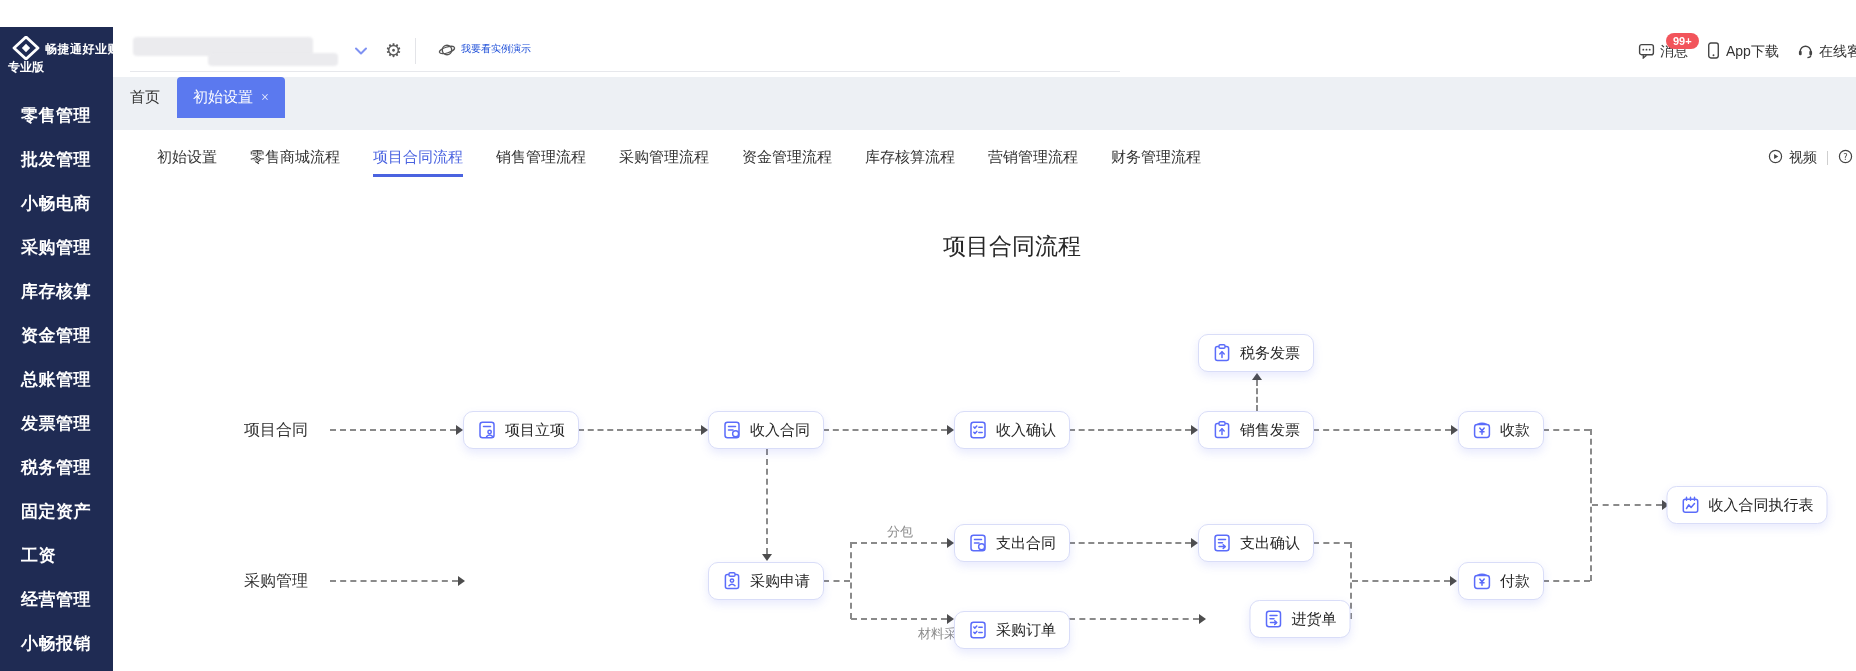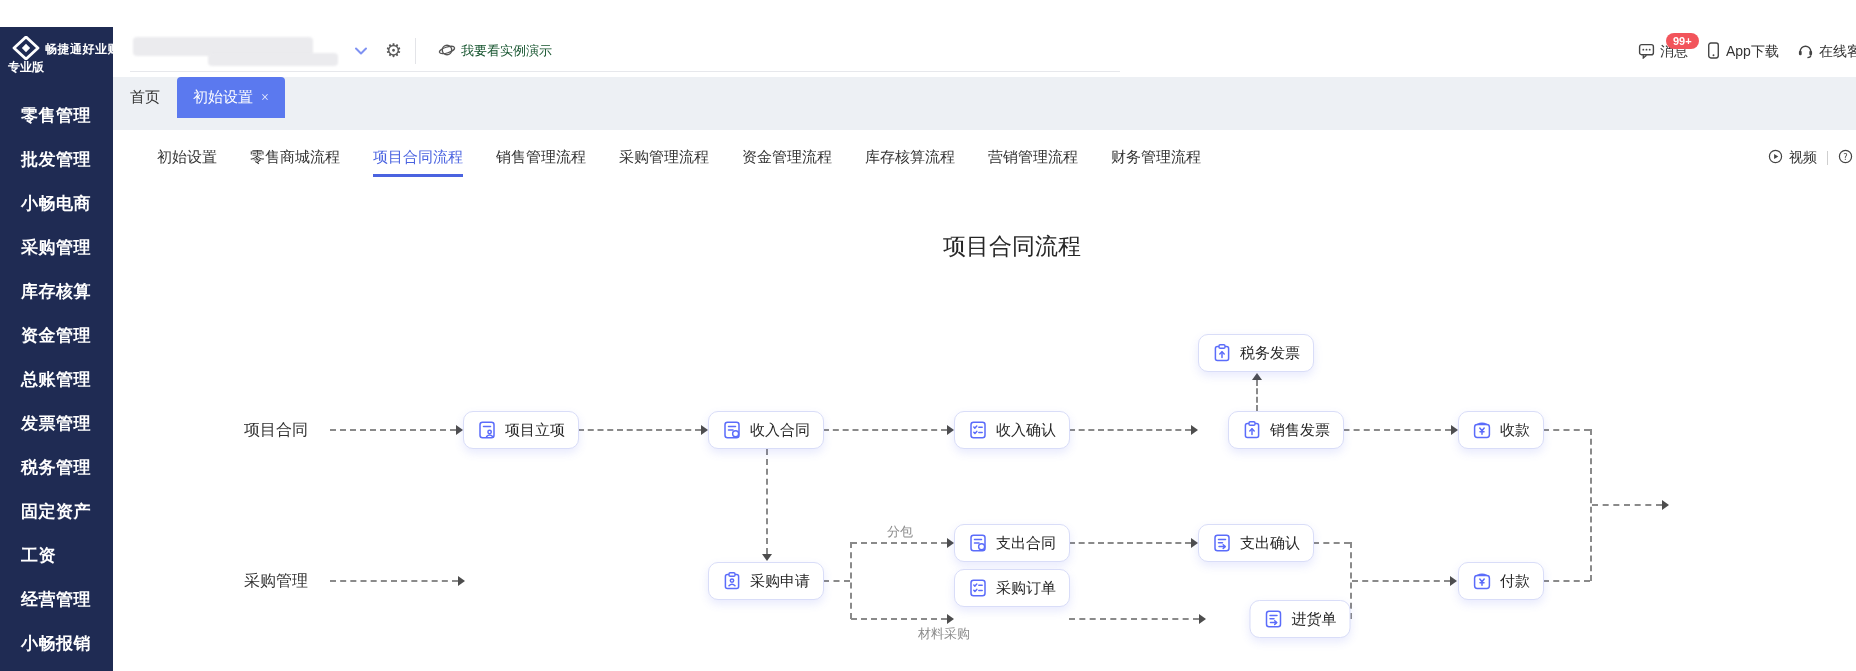--- a/index.html
+++ b/index.html
@@ -13,21 +13,21 @@
   
   .header{position:absolute;left:113px;top:27px;right:0;height:50px;background:#fff;}
   .selector-underline{position:absolute;left:17px;top:44px;width:990px;height:1px;background:#e7e8ec;}
   .blur-blob{position:absolute;background:#ebebee;border-radius:4px;filter:blur(1px);}
   .blob1{left:20px;top:10px;width:180px;height:19px;}
   .blob2{left:95px;top:26px;width:130px;height:13px;}
   .chevron{position:absolute;left:240px;top:16px;width:16px;height:16px;}
   .gear{position:absolute;left:272px;top:10px;font-size:19px;color:#5a5a5a;line-height:28px;}
   .hdr-divider{position:absolute;left:302px;top:11px;width:1px;height:26px;background:#e3e4e8;}
   .globe{position:absolute;left:325px;top:14px;}
-  .demo-link{position:absolute;left:348px;top:15px;font-size:13px;color:#14532d;}
+  .demo-link{position:absolute;left:348px;top:15px;font-size:10px;color:#1d4ed8;}
   .hdr-right{position:absolute;left:1525px;top:0;height:50px;display:flex;align-items:center;gap:18px;}
   .hdr-item{display:flex;align-items:center;gap:5px;font-size:14px;color:#333;position:relative;white-space:nowrap;}
   .badge{position:absolute;top:-9px;left:28px;background:#f2545b;color:#fff;font-size:11px;font-weight:bold;
          padding:1px 7px;border-radius:9px;line-height:14px;}
   
   .logo-block{position:absolute;left:0;top:27px;width:113px;height:50px;background:#1f2b53;}
   .logo-icon{position:absolute;left:12px;top:9px;}
   .brand-name{position:absolute;left:45px;top:14px;color:#fff;font-size:12px;font-weight:bold;white-space:nowrap;letter-spacing:.5px;}
   .edition{position:absolute;left:8px;top:32px;color:#fff;font-size:12px;font-weight:bold;}
   .sidebar{position:absolute;left:0;top:77px;width:113px;height:594px;background:#1f2b53;padding-top:16px;box-sizing:border-box;}
@@ -301,21 +301,21 @@
       <span class="node-icon">
         <svg width="20" height="20" viewBox="0 0 20 20">
           <rect x="3.4" y="3.6" width="13.2" height="14" rx="2" fill="none" stroke="currentColor" stroke-width="1.5" stroke-linecap="round" stroke-linejoin="round"></rect>
           <rect x="7" y="1.7" width="6" height="3.6" rx="1.2" fill="#fff" stroke="currentColor" stroke-width="1.4"></rect>
           <path d="M10 14.5V9" fill="none" stroke="currentColor" stroke-width="1.5" stroke-linecap="round" stroke-linejoin="round"></path>
           <path d="M7.8 11 10 8.8 12.2 11" fill="none" stroke="currentColor" stroke-width="1.5" stroke-linecap="round" stroke-linejoin="round"></path>
         </svg>
       </span>
       <span>税务发票</span>
     </div>
-    <div class="node" style="left: 1286px; top: 430px; justify-content: space-between;">
+    <div class="node" style="left: 1256px; top: 430px; justify-content: space-between;">
       <span class="node-icon">
         <svg width="20" height="20" viewBox="0 0 20 20">
           <rect x="3.4" y="3.6" width="13.2" height="14" rx="2" fill="none" stroke="currentColor" stroke-width="1.5" stroke-linecap="round" stroke-linejoin="round"></rect>
           <rect x="7" y="1.7" width="6" height="3.6" rx="1.2" fill="#fff" stroke="currentColor" stroke-width="1.4"></rect>
           <path d="M10 14.5V9" fill="none" stroke="currentColor" stroke-width="1.5" stroke-linecap="round" stroke-linejoin="round"></path>
           <path d="M7.8 11 10 8.8 12.2 11" fill="none" stroke="currentColor" stroke-width="1.5" stroke-linecap="round" stroke-linejoin="round"></path>
         </svg>
       </span>
       <span>销售发票</span>
     </div>
@@ -324,20 +324,30 @@
         <svg width="20" height="20" viewBox="0 0 20 20">
           <rect x="2.6" y="4.6" width="14.8" height="12.8" rx="2.6" fill="none" stroke="currentColor" stroke-width="1.5" stroke-linecap="round" stroke-linejoin="round"></rect>
           <path d="M5.5 4.4q4.5-2.4 9 0" fill="none" stroke="currentColor" stroke-width="1.5" stroke-linecap="round" stroke-linejoin="round"></path>
           <path d="M7.8 8 10 10.8 12.2 8" fill="none" stroke="currentColor" stroke-width="1.5" stroke-linecap="round" stroke-linejoin="round"></path>
           <path d="M10 10.8v3.4" fill="none" stroke="currentColor" stroke-width="1.5" stroke-linecap="round" stroke-linejoin="round"></path>
           <path d="M8 11.8h4" fill="none" stroke="currentColor" stroke-width="1.5" stroke-linecap="round" stroke-linejoin="round"></path>
         </svg>
       </span>
       <span>收款</span>
     </div>
+    <div class="node" style="left: 1747px; top: 505px;">
+      <span class="node-icon">
+        <svg width="20" height="20" viewBox="0 0 20 20">
+          <rect x="2.8" y="4.2" width="14.4" height="13" rx="2" fill="none" stroke="currentColor" stroke-width="1.5" stroke-linecap="round" stroke-linejoin="round"></rect>
+          <path d="M6 2.2v3M10 2.2v3M14 2.2v3" fill="none" stroke="currentColor" stroke-width="1.5" stroke-linecap="round" stroke-linejoin="round"></path>
+          <path d="M6 13.5 8.2 9.8 10.6 12.4 14 8.6" fill="none" stroke="currentColor" stroke-width="1.5" stroke-linecap="round" stroke-linejoin="round"></path>
+        </svg>
+      </span>
+      <span>收入合同执行表</span>
+    </div>
     <div class="node" style="left: 766px; top: 581px;">
       <span class="node-icon">
         <svg width="20" height="20" viewBox="0 0 20 20">
           <rect x="3.4" y="3.6" width="13.2" height="14" rx="2" fill="none" stroke="currentColor" stroke-width="1.5" stroke-linecap="round" stroke-linejoin="round"></rect>
           <rect x="7" y="1.7" width="6" height="3.6" rx="1.2" fill="#fff" stroke="currentColor" stroke-width="1.4"></rect>
           <circle cx="10" cy="9.6" r="1.7" fill="none" stroke="currentColor" stroke-width="1.5" stroke-linecap="round" stroke-linejoin="round"></circle>
           <path d="M7 14.8q3-3.2 6 0" fill="none" stroke="currentColor" stroke-width="1.5" stroke-linecap="round" stroke-linejoin="round"></path>
         </svg>
       </span>
       <span>采购申请</span>
@@ -356,21 +366,21 @@
       <span class="node-icon">
         <svg width="20" height="20" viewBox="0 0 20 20">
           <rect x="3" y="2.3" width="14" height="15.4" rx="2.5" fill="none" stroke="currentColor" stroke-width="1.5" stroke-linecap="round" stroke-linejoin="round"></rect>
           <path d="M6.5 6.5h7M6.5 9.8h4" fill="none" stroke="currentColor" stroke-width="1.5" stroke-linecap="round" stroke-linejoin="round"></path>
           <path d="M7 13.6h6" fill="none" stroke="currentColor" stroke-width="1.5" stroke-linecap="round" stroke-linejoin="round"></path>
           <path d="M11.2 11.8 13.2 13.6 11.2 15.4" fill="none" stroke="currentColor" stroke-width="1.5" stroke-linecap="round" stroke-linejoin="round"></path>
         </svg>
       </span>
       <span>支出确认</span>
     </div>
-    <div class="node" style="left: 1012px; top: 588px;">
+    <div class="node" style="left: 1012px; top: 630px;">
       <span class="node-icon">
         <svg width="20" height="20" viewBox="0 0 20 20">
           <rect x="3" y="2.3" width="14" height="15.4" rx="2.5" fill="none" stroke="currentColor" stroke-width="1.5" stroke-linecap="round" stroke-linejoin="round"></rect>
           <path d="M5.8 7 6.9 8.1 8.8 6.1" fill="none" stroke="currentColor" stroke-width="1.5" stroke-linecap="round" stroke-linejoin="round"></path>
           <path d="M10.8 7.2h3.4" fill="none" stroke="currentColor" stroke-width="1.5" stroke-linecap="round" stroke-linejoin="round"></path>
           <path d="M5.8 12.3 6.9 13.4 8.8 11.4" fill="none" stroke="currentColor" stroke-width="1.5" stroke-linecap="round" stroke-linejoin="round"></path>
           <path d="M10.8 12.5h3.4" fill="none" stroke="currentColor" stroke-width="1.5" stroke-linecap="round" stroke-linejoin="round"></path>
         </svg>
       </span>
       <span>采购订单</span>

